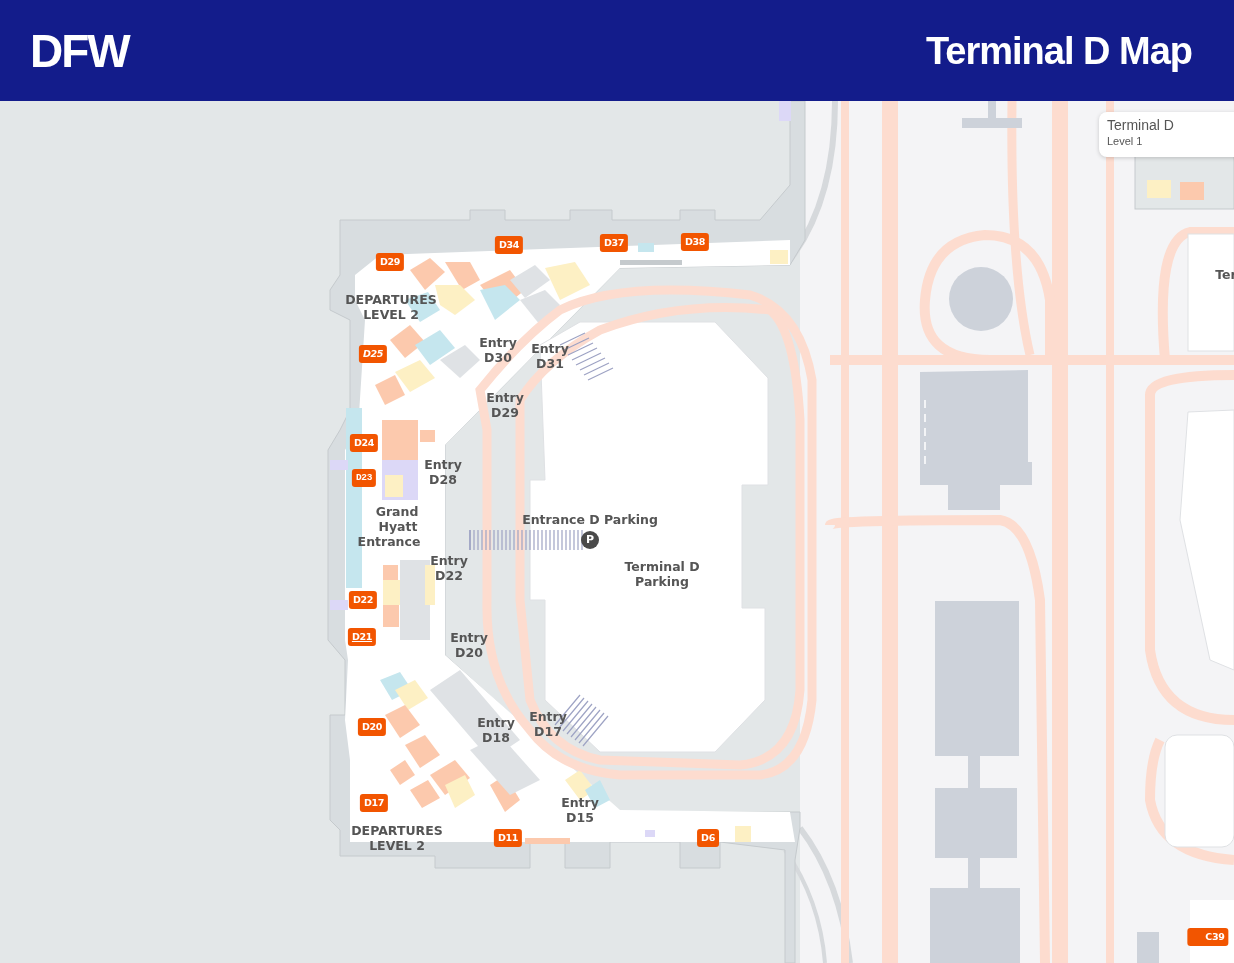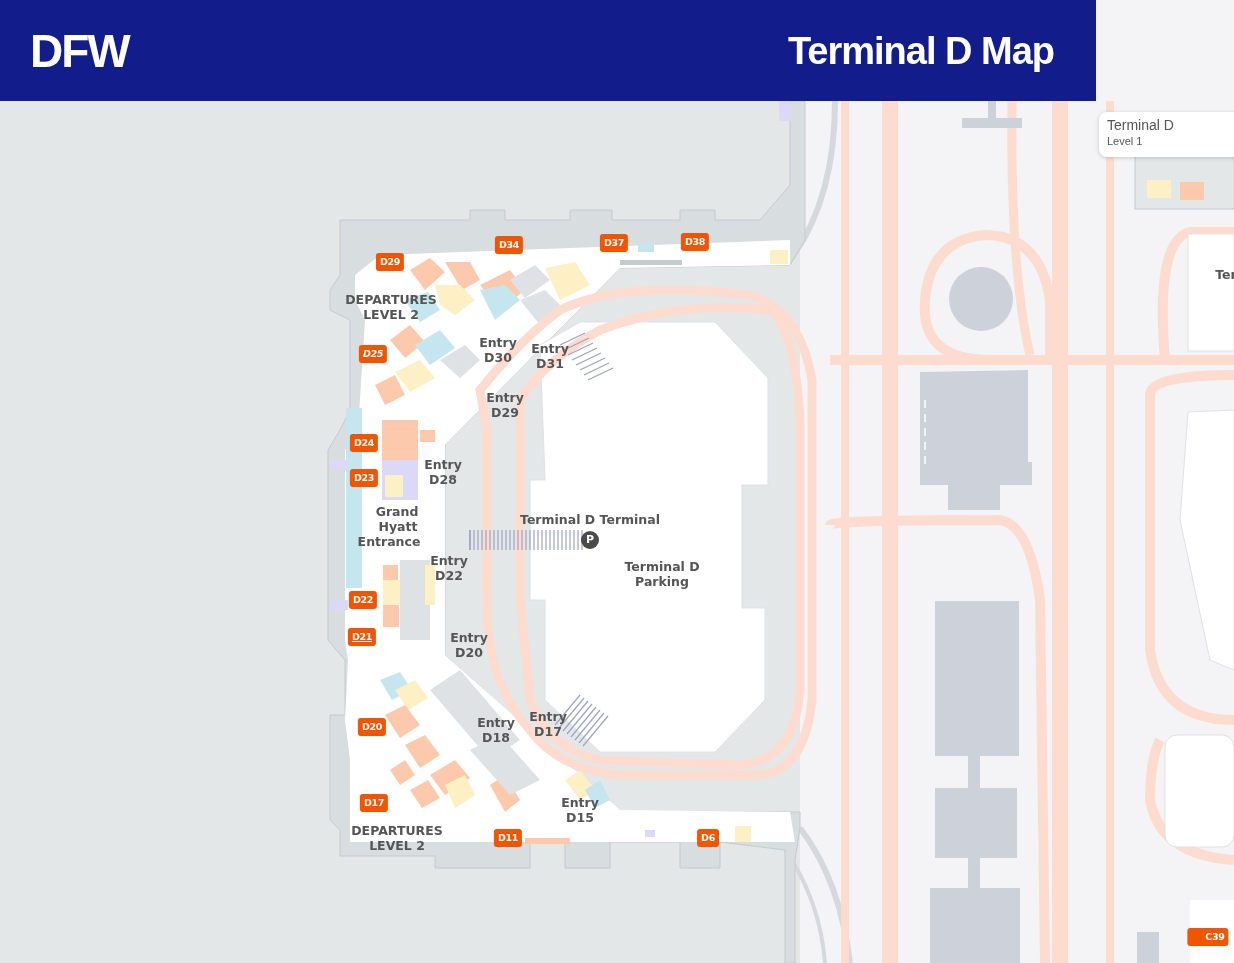--- a/index.html
+++ b/index.html
@@ -1,17 +1,17 @@
 <!DOCTYPE html>
 <html><head>
 <meta charset="utf-8">
 <style>
   * { box-sizing: border-box; margin: 0; padding: 0; }
   html, body { width: 1234px; height: 963px; overflow: hidden; background: #f4f4f6; font-family: "DejaVu Sans", sans-serif; }
-  .header { position: absolute; left: 0; top: 0; width: 1096px; height: 101px; background: #131c8b; }
+  .header { position: absolute; left: 0; top: 0; width: 1234px; height: 101px; background: #131c8b; }
   .brand { position: absolute; left: 30px; top: 24px; color: #fff; font-family: "Liberation Sans", sans-serif; font-weight: bold; font-size: 46px; letter-spacing: -2px; }
   .page-title { position: absolute; right: 42px; top: 30px; color: #fff; font-family: "Liberation Sans", sans-serif; font-weight: bold; font-size: 38px; letter-spacing: -1px; margin-left: 16px; }
   .map { position: absolute; left: 0; top: 101px; width: 1234px; height: 862px; overflow: hidden; }
   .map svg { position: absolute; left: 0; top: 0; }
   .lbl { position: absolute; color: #555; font-family: "DejaVu Sans", sans-serif; font-weight: bold; font-size: 12.5px; line-height: 15px; text-align: center; white-space: nowrap; transform: translateX(-50%); }
   .gate { position: absolute; background: #f25500; color: #fff; font-family: "DejaVu Sans", sans-serif; font-weight: bold; font-size: 9.5px; border-radius: 3px; padding: 3px 4px; line-height: 12px; transform: translateX(-50%); letter-spacing: -0.3px; text-align: right; }
   .level-card { position: absolute; left: 1099px; top: 11px; width: 150px; height: 45px; background: #fff; border-radius: 8px; box-shadow: 0 1px 4px rgba(0,0,0,0.18); padding: 5px 8px; }
   .level-card .t1 { font-family: "Liberation Sans", sans-serif; font-size: 14px; color: #555; line-height: 17px; }
   .level-card .t2 { font-family: "Liberation Sans", sans-serif; font-size: 11px; color: #555; line-height: 15px; }
   .pin { position: absolute; width: 18px; height: 18px; border-radius: 50%; background: #4a4a4a; color: #fff; font-family: "DejaVu Sans", sans-serif; font-weight: bold; font-size: 11px; line-height: 18px; text-align: center; }
@@ -157,21 +157,21 @@
     <div class="t1">Terminal D</div>
     <div class="t2">Level 1</div>
   </div>
 
   <div class="gate" style="left:390px; top:152px;">D29</div>
   <div class="gate" style="left:509px; top:135px;">D34</div>
   <div class="gate" style="left:614px; top:133px;">D37</div>
   <div class="gate" style="left:695px; top:132px;">D38</div>
   <div class="gate" style="left:373px; top:244px;font-style:italic;">D25</div>
   <div class="gate" style="left:364px; top:333px;">D24</div>
-  <div class="gate" style="left:364px; top:368px;">D23</div>
+  <div class="gate" style="left:364px; top:368px;font-family:Liberation Mono, monospace;">D23</div>
   <div class="gate" style="left:363px; top:490px;">D22</div>
   <div class="gate" style="left:362px; top:527px;text-decoration:underline;">D21</div>
   <div class="gate" style="left:372px; top:617px;">D20</div>
   <div class="gate" style="left:374px; top:693px;">D17</div>
   <div class="gate" style="left:508px; top:728px;">D11</div>
   <div class="gate" style="left:708px; top:728px;">D6</div>
   <div class="gate" style="left:1208px; top:827px;padding-left:18px;">C39</div>
 
   <div class="lbl" style="left:391px; top:191px;">
     <div>DEPARTURES</div>
@@ -215,20 +215,20 @@
     <div>D18</div>
   </div>
   <div class="lbl" style="left:548px; top:608px;">
     <div>Entry</div>
     <div>D17</div>
   </div>
   <div class="lbl" style="left:580px; top:694px;">
     <div>Entry</div>
     <div>D15</div>
   </div>
-  <div class="lbl" style="left:590px; top:411px;">Terminal D Terminal</div>
+  <div class="lbl" style="left:590px; top:411px;">Entrance D Parking</div>
   <div class="pin" style="left:581px; top:430px;">P</div>
   <div class="lbl" style="left:662px; top:458px;">
     <div>Terminal D</div>
     <div>Parking</div>
   </div>
   <div class="lbl" style="left:1226px; top:166px;">Ter</div>
 </div>
 
 </body></html>

